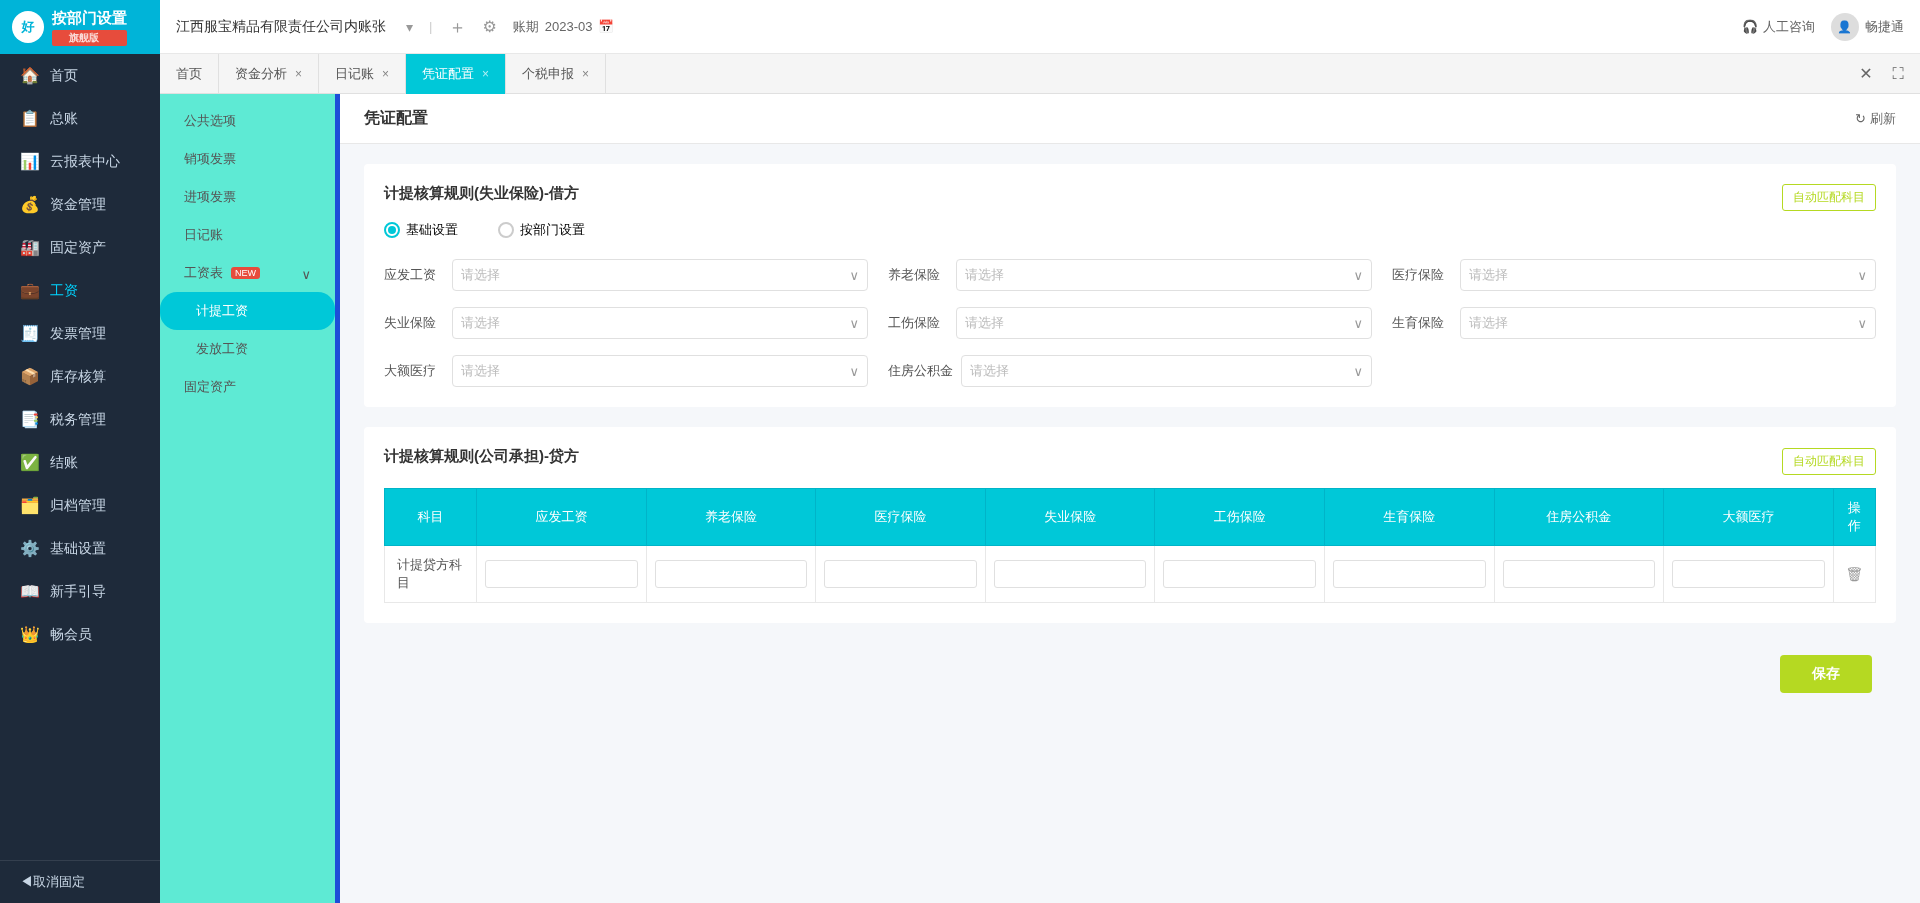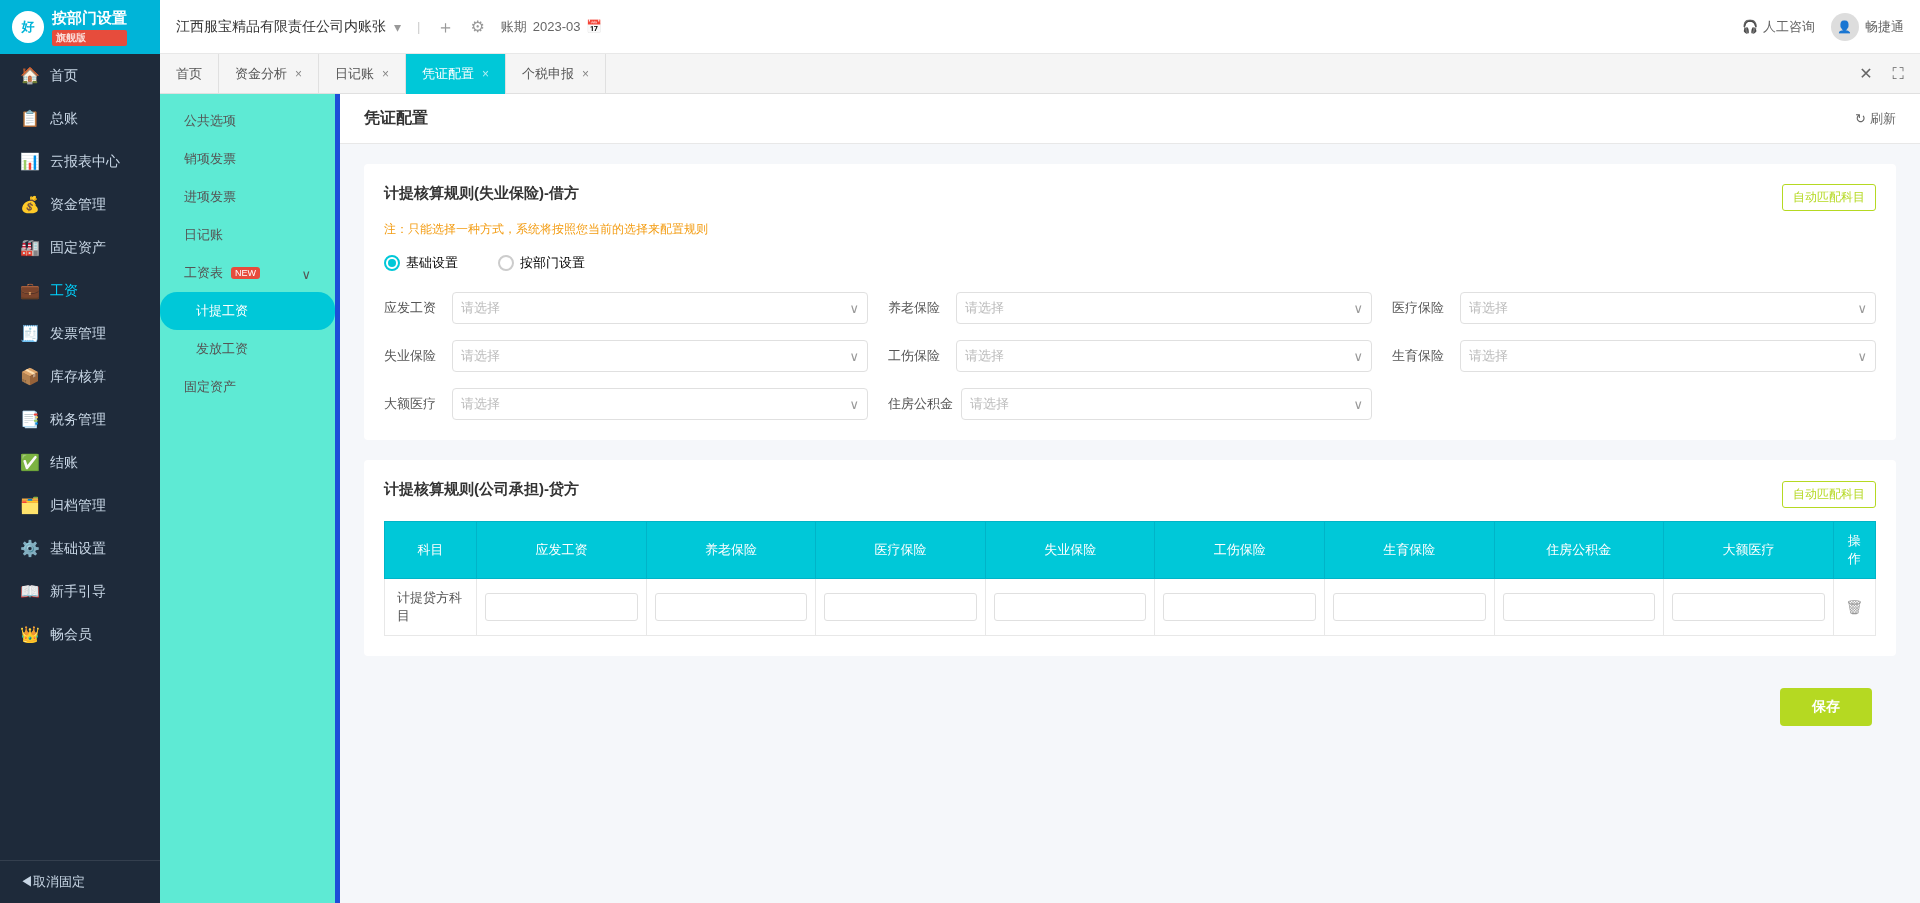--- a/index.html
+++ b/index.html
@@ -31,21 +31,21 @@
       background: white;
       border-radius: 50%;
       display: flex; align-items: center; justify-content: center;
       color: #00b4d8;
       font-weight: bold; font-size: 13px;
     }
     .sidebar-logo-sub {
       font-size: 10px;
       color: rgba(255,255,255,0.8);
       background: #e74c3c;
-      padding: 1px 4px;
+      padding: 1px 17px;
       border-radius: 2px;
       margin-top: 2px;
       display: block;
     }
     .sidebar-item {
       display: flex;
       align-items: center;
       gap: 10px;
       padding: 12px 20px;
       cursor: pointer;
@@ -81,21 +81,21 @@
       background: white;
       border-bottom: 1px solid #e8e8e8;
       display: flex;
       align-items: center;
       padding: 0 16px;
       gap: 16px;
     }
     .topbar-company {
       display: flex;
       align-items: center;
-      gap: 8px;
+      gap: 20px;
       font-size: 14px;
       color: #333;
       cursor: pointer;
     }
     .topbar-sep { color: #ccc; }
     .topbar-add { color: #999; cursor: pointer; font-size: 18px; }
     .topbar-settings { color: #999; cursor: pointer; font-size: 16px; }
     .topbar-period {
       display: flex;
       align-items: center;
@@ -564,21 +564,20 @@
         </div>
       </div>
 
       <div class="content-inner">
 
         <div class="section">
           <div style="display:flex;justify-content:space-between;align-items:flex-start;margin-bottom:8px">
             <span class="section-title">计提核算规则(失业保险)-借方</span>
             <button class="auto-match-btn">自动匹配科目</button>
           </div>
-          <div class="section-note">注：只能选择一种方式，系统将按照您当前的选择来配置规则</div>
 
           <div class="radio-group">
             <div class="radio-item">
               <div class="radio-circle checked"></div>
               <span>基础设置</span>
             </div>
             <div class="radio-item">
               <div class="radio-circle unchecked"></div>
               <span>按部门设置</span>
             </div>

